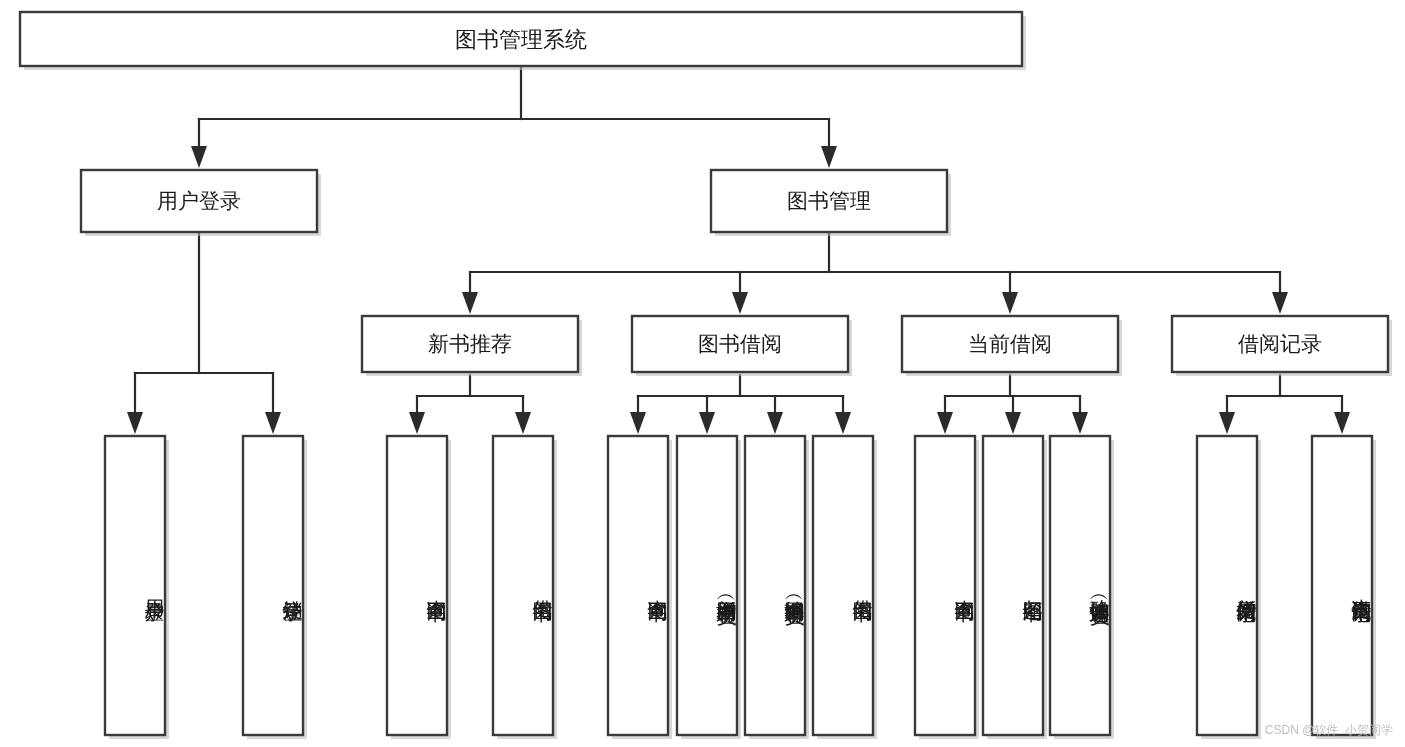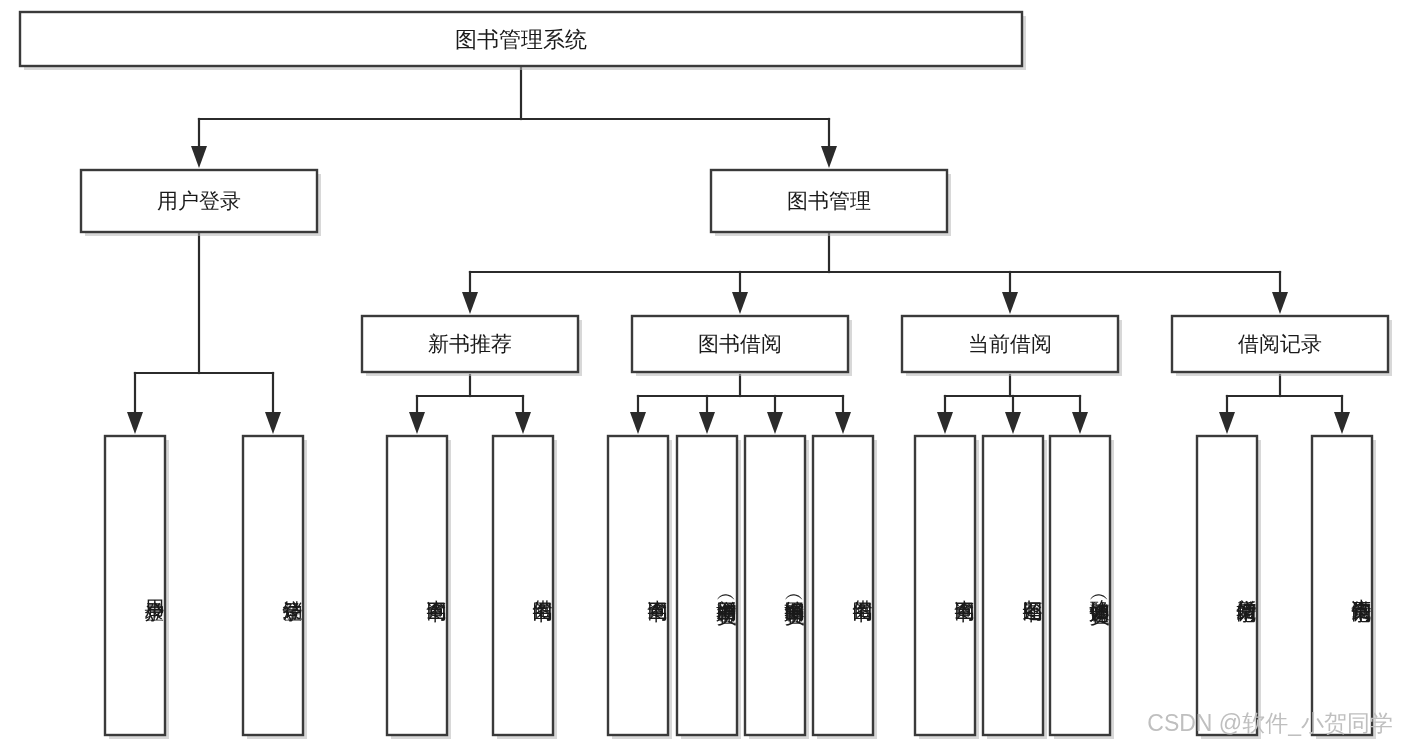--- a/index.html
+++ b/index.html
@@ -71,21 +71,21 @@
     align-items: flex-start;
     justify-content: center;
     white-space: nowrap;
     pointer-events: none;
   }
   .watermark {
     position: absolute;
     right: 12px;
     bottom: 8px;
     font-family: "Liberation Sans", "DejaVu Sans", sans-serif;
-    font-size: 23px;
+    font-size: 12px;
     color: #bfbfbf;
     white-space: nowrap;
     user-select: none;
   }
 </style>
 </head>
 <body>
 
 <div id="diagram-root">
 

